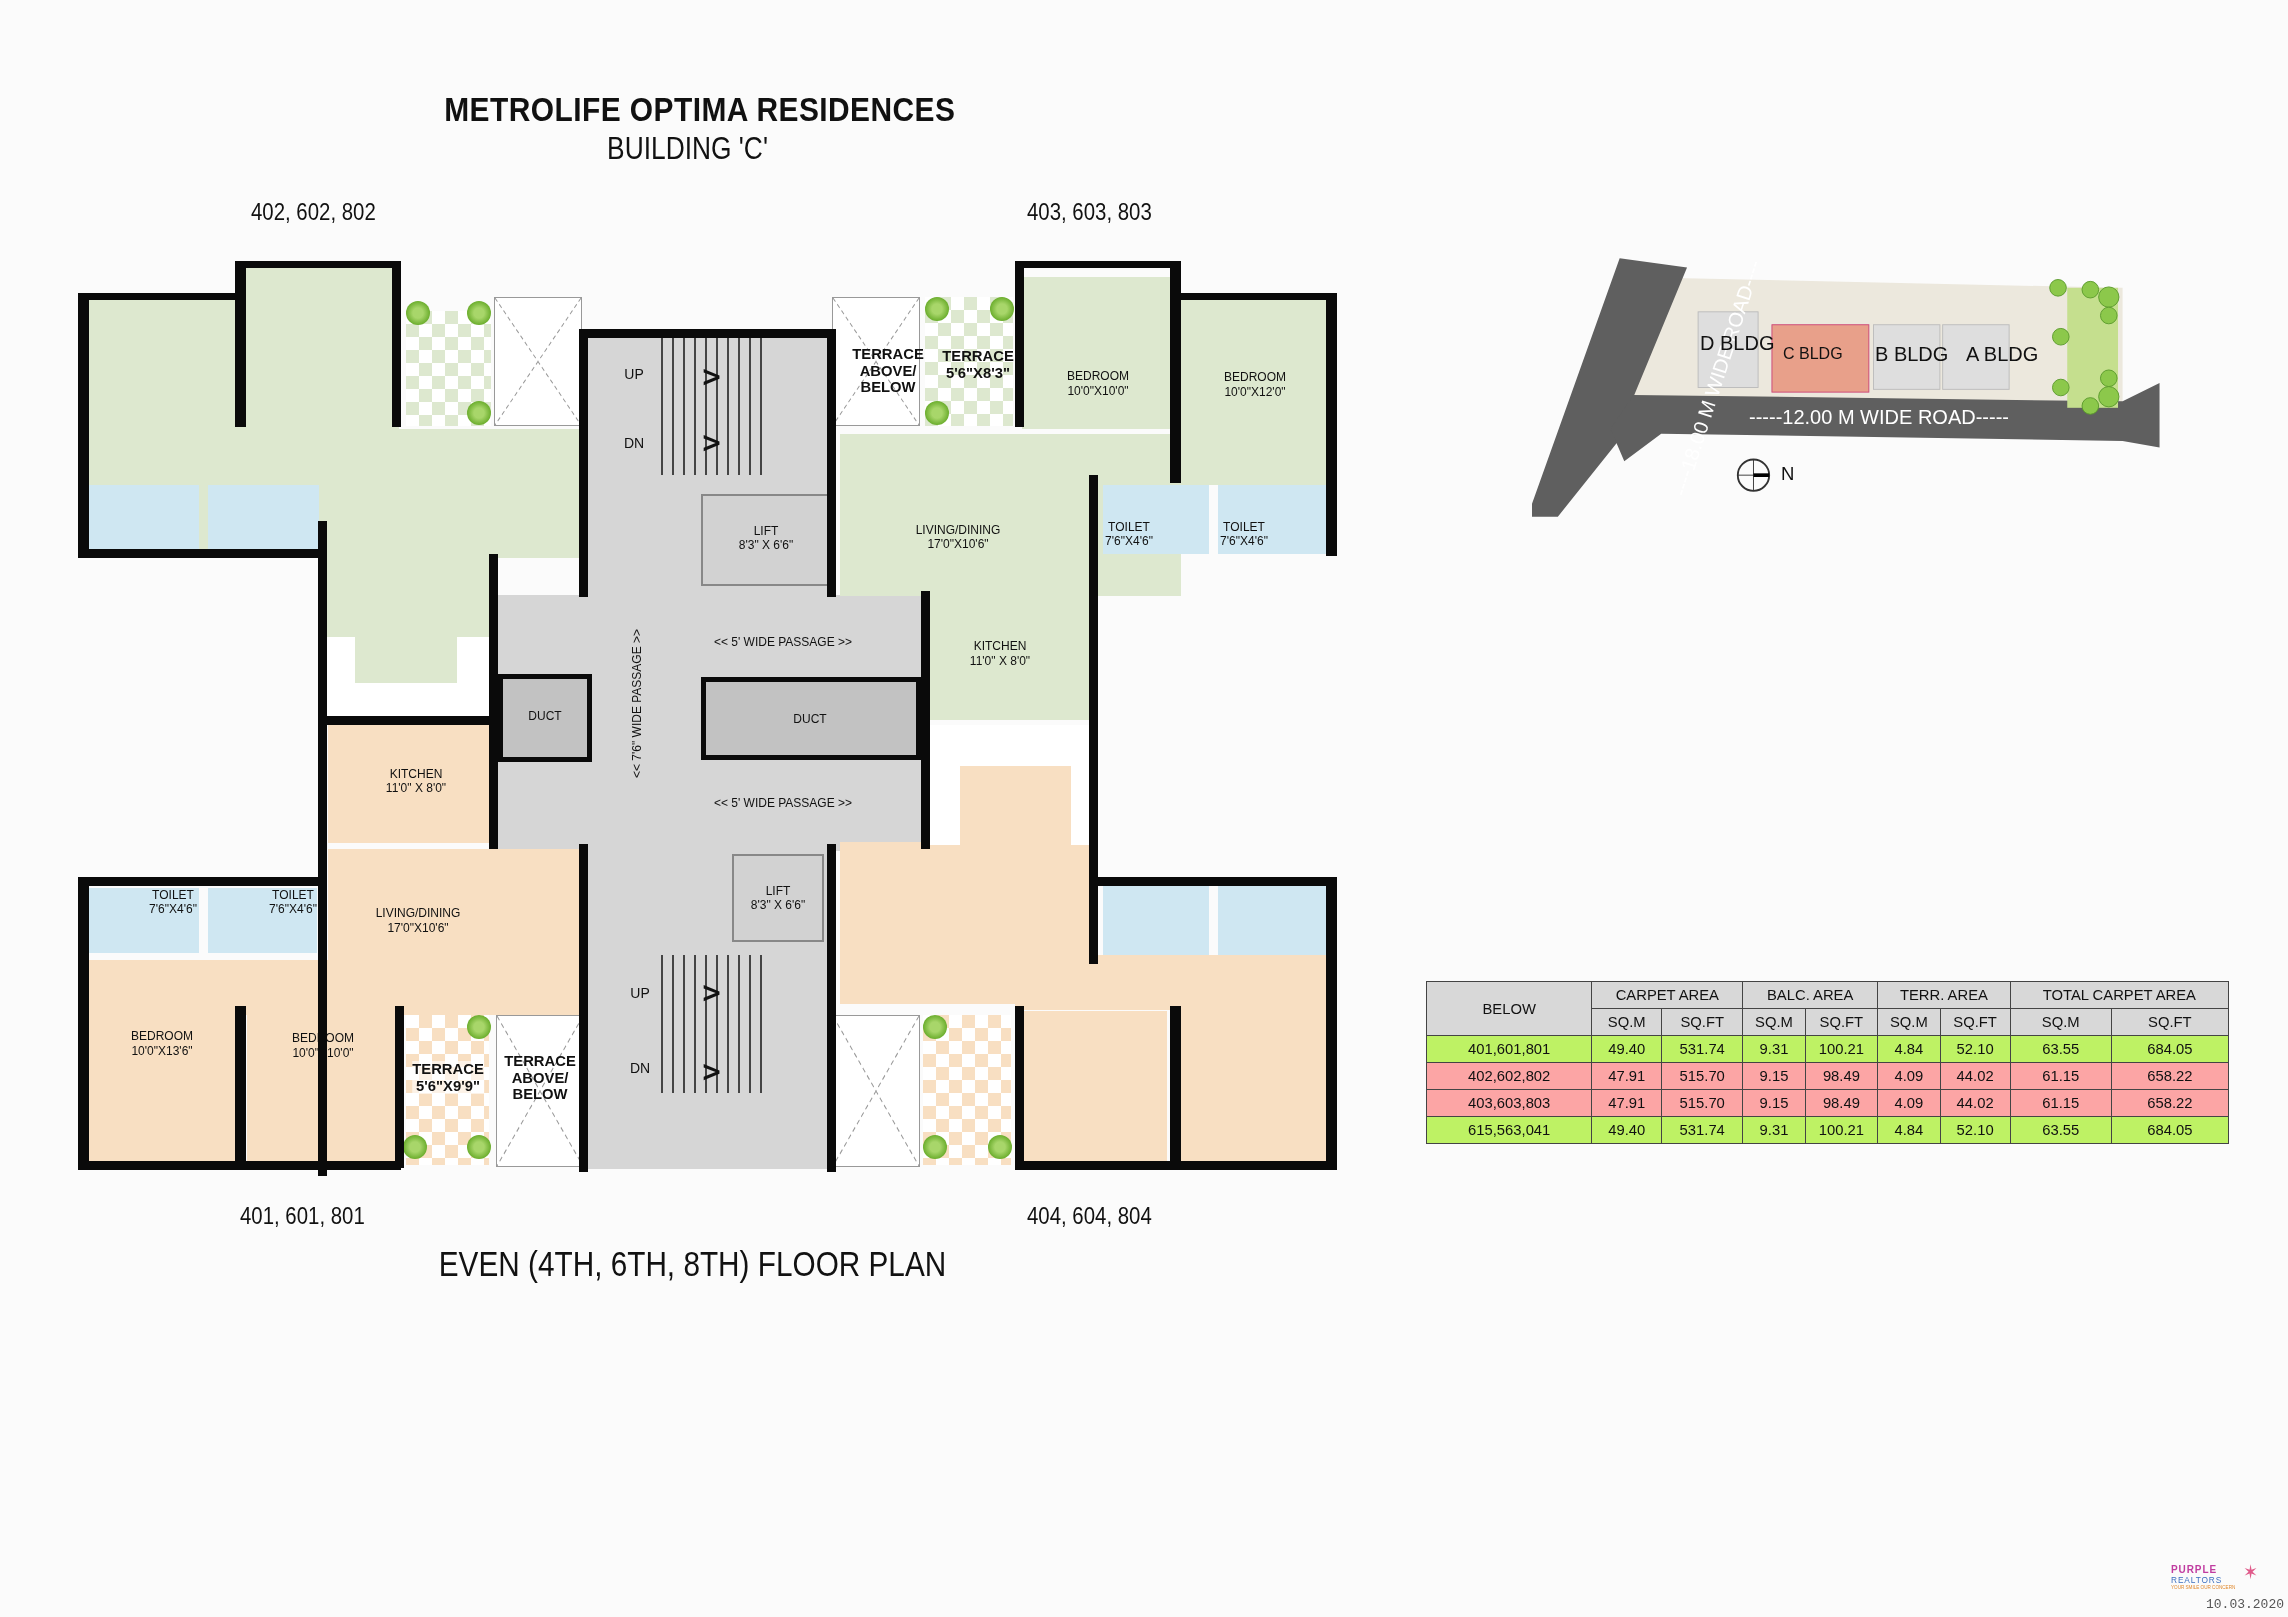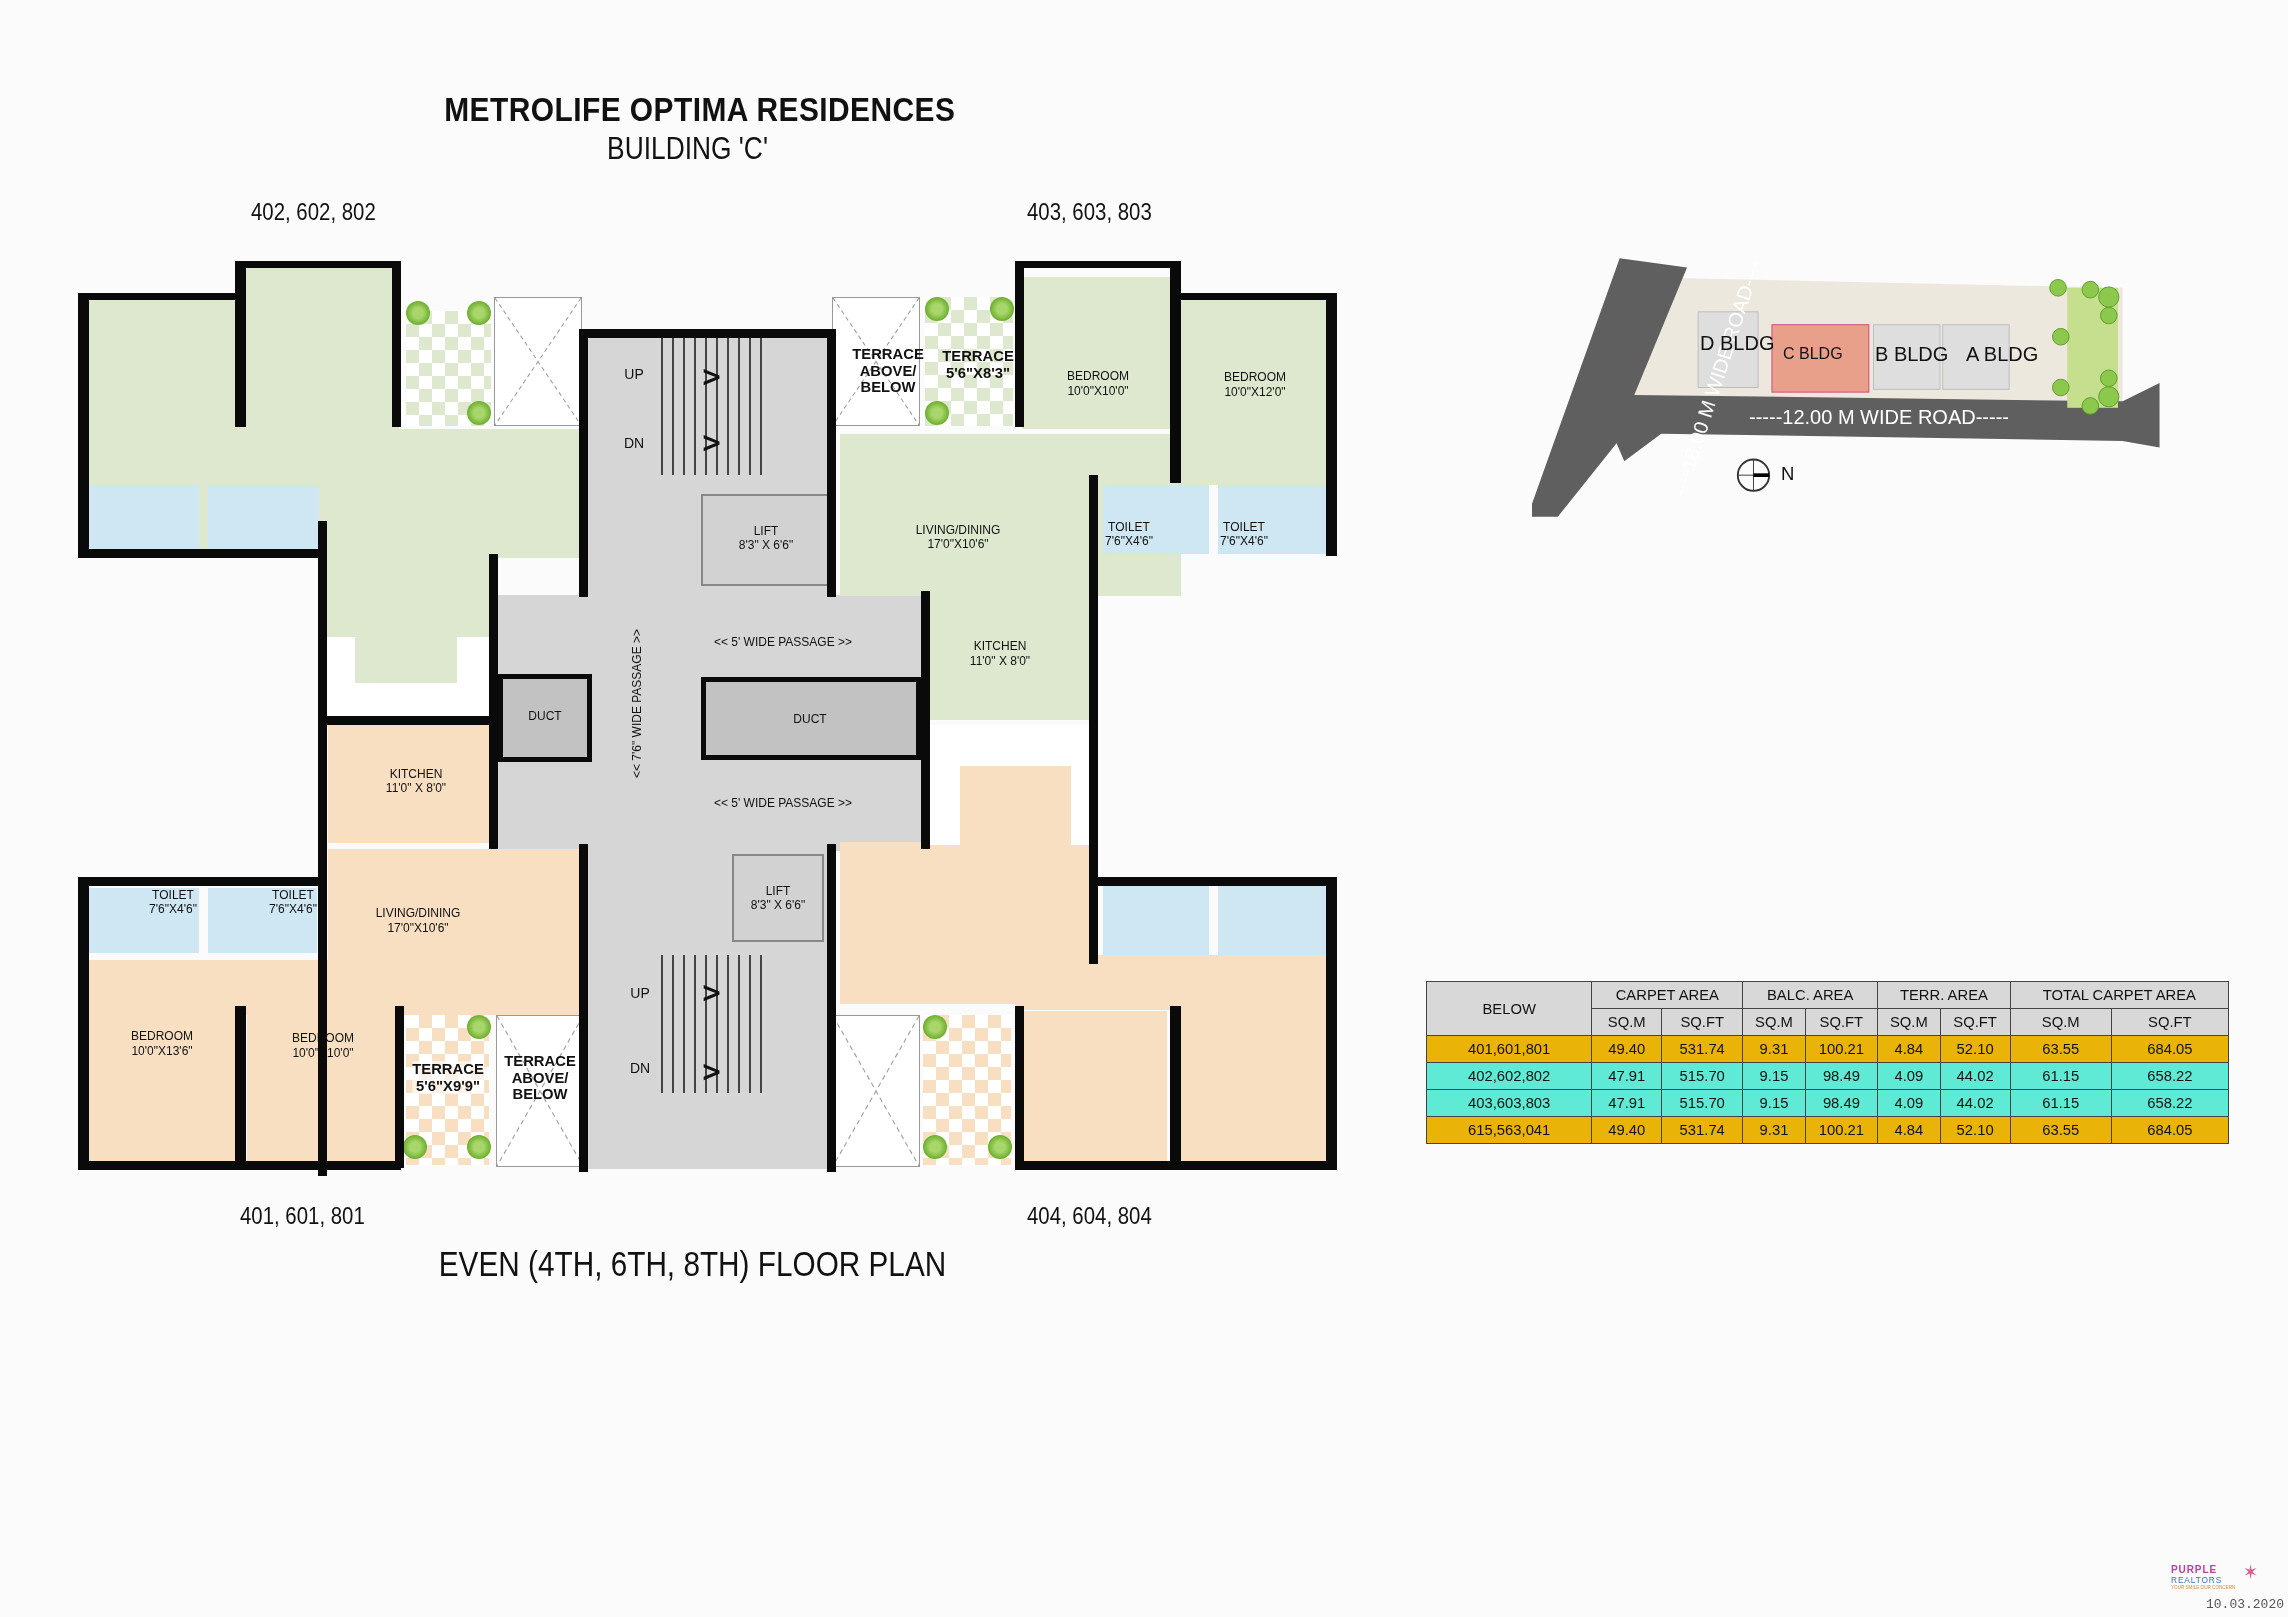--- a/index.html
+++ b/index.html
@@ -21,22 +21,22 @@
   .lbl.big{font-size:14.8px;line-height:16.6px;font-weight:bold;}
   .checker{background-color:#ffffff;background-image:linear-gradient(45deg,var(--c) 25%,transparent 25%,transparent 75%,var(--c) 75%),linear-gradient(45deg,var(--c) 25%,transparent 25%,transparent 75%,var(--c) 75%);background-size:26px 26px;background-position:0 0,13px 13px;}
   .xbox{position:absolute;box-sizing:border-box;border:1.4px solid #999;background:#fff;}
   .xbox svg{position:absolute;left:0;top:0;width:100%;height:100%;}
   .plant{position:absolute;width:24px;height:24px;border-radius:50%;background:radial-gradient(circle,#a8d66a 30%,#6cae2e 70%);}
   .stairs{position:absolute;background-image:repeating-linear-gradient(90deg,#444 0 1.8px,transparent 1.8px 11px);}
   
   table.area{border-collapse:collapse;font-family:"Liberation Sans",sans-serif;font-size:14.8px;}
   table.area td,table.area th{border:1.4px solid #444;text-align:center;font-weight:normal;height:26px;padding:0 3.7px;transform:none;}
   table.area th{background:#d8d8d8;}
-  table.area tr.peach-row td{background:#eab308;}
-  table.area tr.green-row td{background:#5eead4;margin-left:48px;}
+  table.area tr.peach-row td{background:#bef264;}
+  table.area tr.green-row td{background:#fca5a5;margin-left:48px;}
 </style>
 </head>
 <body>
 
 <div class="abs title" style="left:411px;top:90px;width:554px;">METROLIFE OPTIMA RESIDENCES</div>
 <div class="abs subtitle" style="left:503px;top:131px;width:369px;">BUILDING 'C'</div>
 
 <div class="abs unit-label" style="left:251px;top:198px;">402, 602, 802</div>
 <div class="abs unit-label" style="left:1027px;top:198px;">403, 603, 803</div>
 <div class="abs unit-label" style="left:240px;top:1202px;">401, 601, 801</div>

